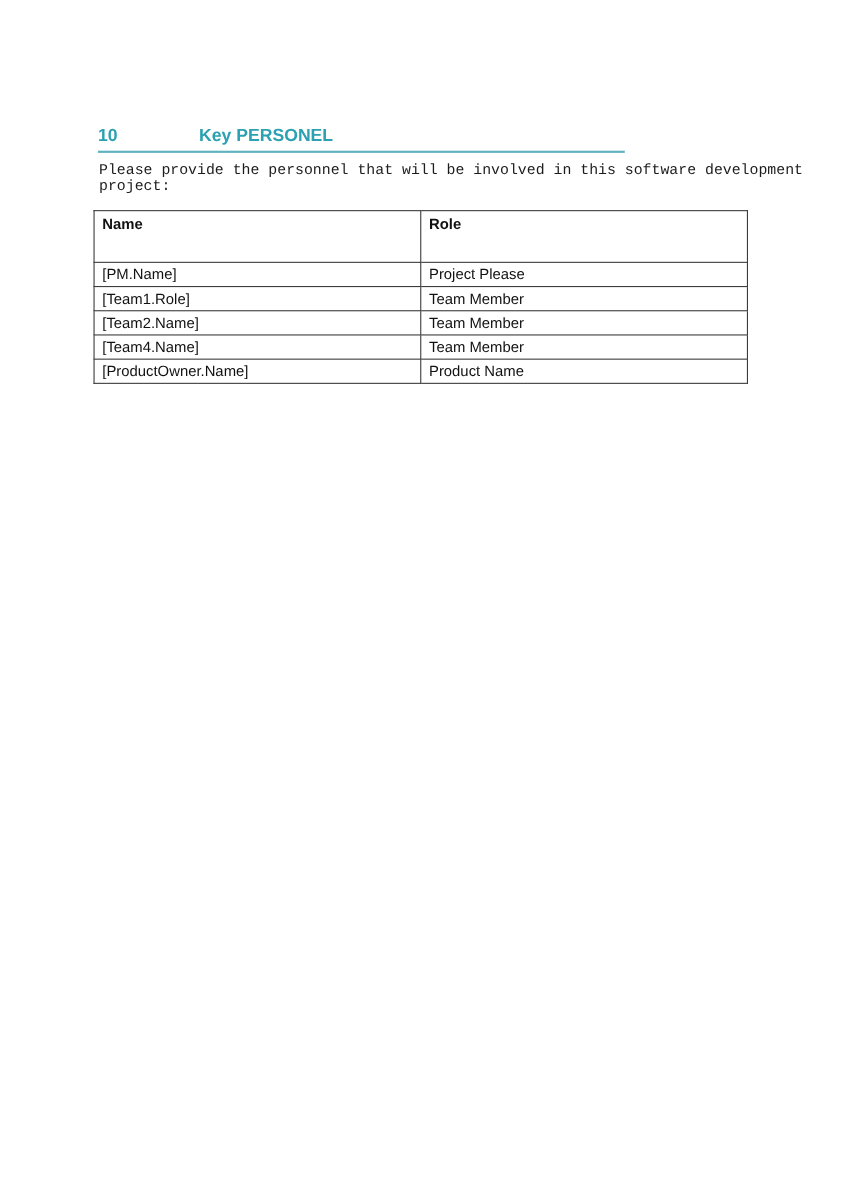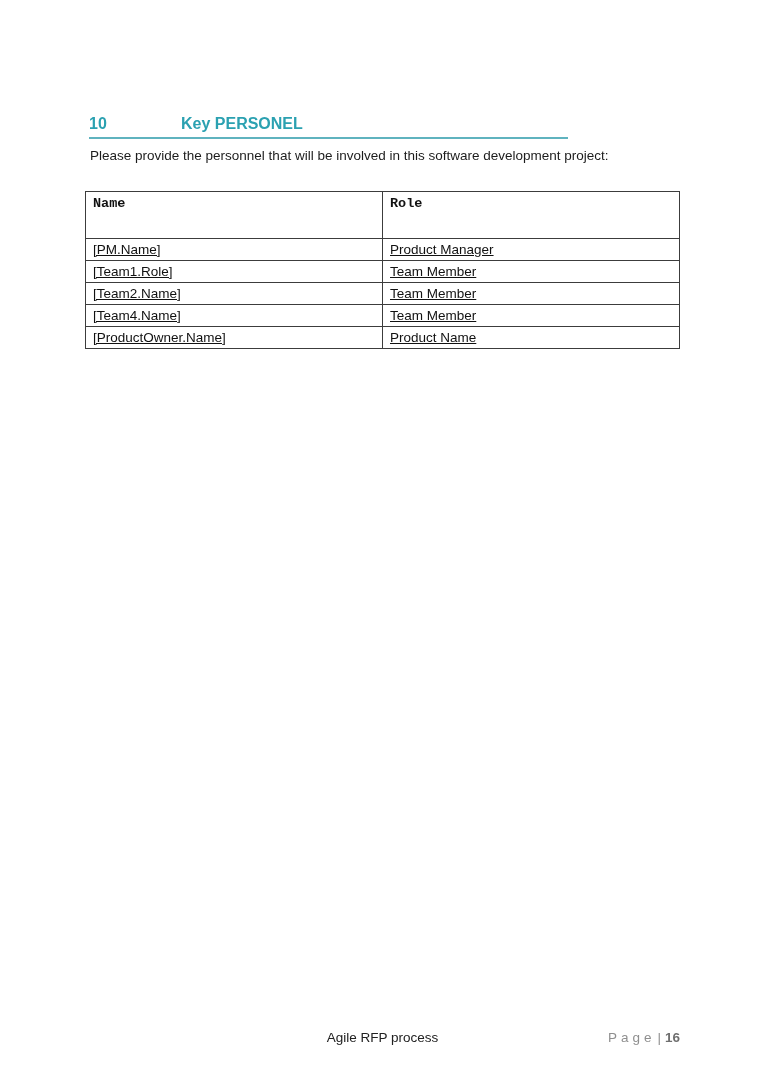--- a/index.html
+++ b/index.html
@@ -33,20 +33,21 @@
     line-height: 18px;
   }
   .h-num { display: inline-block; width: 92px; }
   .intro {
     position: absolute;
     left: 90px;
     top: 148px;
     margin: 0;
     font-size: 13.5px;
     color: var(--text);
+    font-family: Liberation Mono, monospace;
   }
   .personnel {
     position: absolute;
     left: 85px;
     top: 191px;
     width: 595px;
     border-collapse: collapse;
     table-layout: fixed;
     font-size: 13.5px;
     color: #111111;
@@ -57,23 +58,22 @@
     text-align: left;
     width: 50%;
     overflow: hidden;
     white-space: nowrap;
   }
   .personnel th {
     font-weight: bold;
     height: 40px;
     vertical-align: top;
     padding-top: 4px;
-    font-family: Liberation Mono, monospace;
   }
-  .personnel td { height: 17px; vertical-align: middle; text-decoration: underline; }
+  .personnel td { height: 17px; vertical-align: middle; }
   .footer {
     position: absolute;
     left: 85px;
     top: 1030px;
     width: 595px;
     font-size: 13.5px;
   }
   .doc-title {
     display: block;
     text-align: center;
@@ -103,39 +103,35 @@
   <table class="personnel">
     <thead>
       <tr>
         <th>Name</th>
         <th>Role</th>
       </tr>
     </thead>
     <tbody>
         <tr>
           <td>[PM.Name]</td>
-          <td>Product Manager</td>
+          <td>Project Please</td>
         </tr>
         <tr>
           <td>[Team1.Role]</td>
           <td>Team Member</td>
         </tr>
         <tr>
           <td>[Team2.Name]</td>
           <td>Team Member</td>
         </tr>
         <tr>
           <td>[Team4.Name]</td>
           <td>Team Member</td>
         </tr>
         <tr>
           <td>[ProductOwner.Name]</td>
           <td>Product Name</td>
         </tr>
       </tbody>
   </table>
 
-  <div class="footer">
-    <span class="doc-title">Agile RFP process</span>
-    <span class="page-num"><span class="pg-label">Page</span><span class="pg-sep">|</span><span class="pg-val">16</span></span>
-  </div>
 
 </div>
 
 </body></html>

